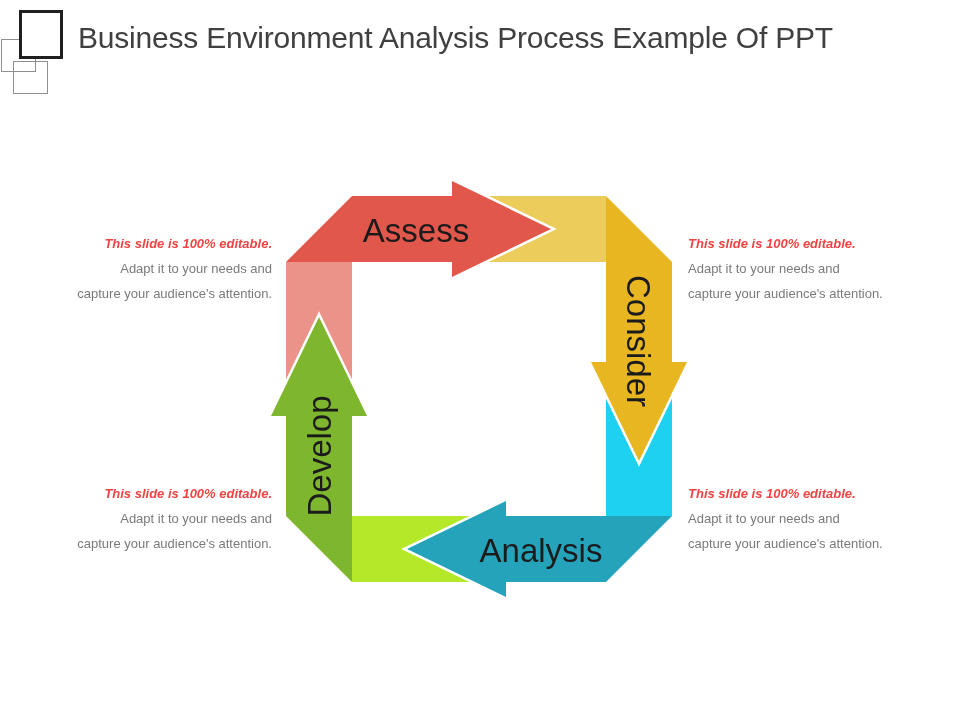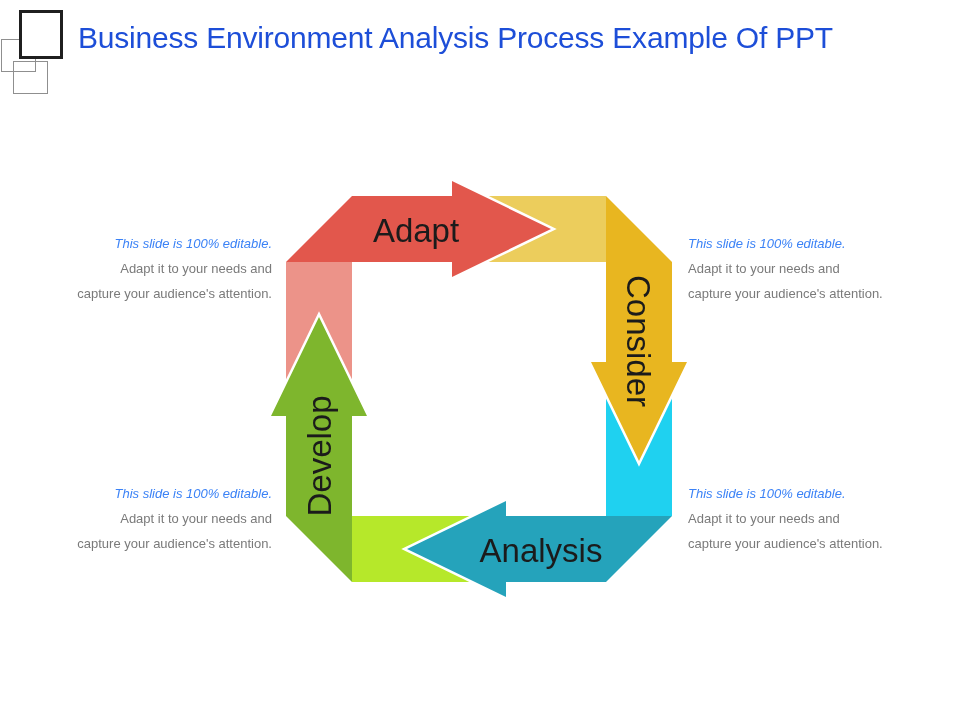--- a/index.html
+++ b/index.html
@@ -5,33 +5,33 @@
   html,body{margin:0;padding:0;background:#ffffff;}
   .slide{position:relative;width:960px;height:720px;background:#ffffff;overflow:hidden;
          font-family:"Liberation Sans",sans-serif;}
   
   .sq{position:absolute;box-sizing:border-box;}
   .sq-small-1{left:1px;top:39px;width:35px;height:33px;border:1px solid #8f8f8f;background:transparent;}
   .sq-small-2{left:13px;top:61px;width:35px;height:33px;border:1px solid #8f8f8f;background:transparent;}
   .sq-big{left:19px;top:10px;width:44px;height:49px;border:3px solid #1f1f1f;background:#ffffff;}
   
   .title{position:absolute;left:78px;top:21px;font-size:30px;letter-spacing:-0.2px;
-         color:#1d4ed8;white-space:nowrap;}
+         color:#404040;white-space:nowrap;}
   
   .diagram{position:absolute;left:0;top:0;}
   
   .label{position:absolute;font-size:33px;color:#1b1b1b;white-space:nowrap;}
   .label-assess  {left:416px;top:231px;transform:translate(-50%,-50%);}
   .label-consider{left:638px;top:341px;transform:translate(-50%,-50%) rotate(90deg);}
   .label-analyse {left:541px;top:551px;transform:translate(-50%,-50%);}
   .label-develop {left:320px;top:456px;transform:translate(-50%,-50%) rotate(-90deg);}
   
   .note{position:absolute;width:262px;font-size:13px;line-height:25px;color:#7a7a7a;}
   .note div{white-space:nowrap;}
-  .note .em{font-weight:normal;font-style:italic;color:#3b82f6;}
+  .note .em{font-weight:bold;font-style:italic;color:#ef4444;}
   .note-tl{left:10px;top:231px;text-align:right;}
   .note-tr{left:688px;top:231px;text-align:left;}
   .note-bl{left:10px;top:481px;text-align:right;}
   .note-br{left:688px;top:481px;text-align:left;}
 </style>
 </head>
 <body>
 
 <div class="slide">
 
@@ -63,21 +63,21 @@
         <path d="M452,196 L452,181 L551,229 L452,277 L452,262" fill="none" stroke-width="5" stroke="#ffffff"></path>
         <path d="M286,262 L352,196 L452,196 L452,181 L551,229 L452,277 L452,262 Z" fill="#25a3bb"></path>
       </g>
       <g transform="rotate(270 479 389)">
         <path d="M452,196 L452,181 L551,229 L452,277 L452,262" fill="none" stroke-width="5" stroke="#ffffff"></path>
         <path d="M286,262 L352,196 L452,196 L452,181 L551,229 L452,277 L452,262 Z" fill="#7eb62d"></path>
       </g>
     </g>
   </svg>
 
-  <div class="label label-assess">Adapt</div>
+  <div class="label label-assess">Assess</div>
   <div class="label label-consider">Consider</div>
   <div class="label label-analyse">Analysis</div>
   <div class="label label-develop">Develop</div>
 
   <div class="note note-tl">
     <div class="em">This slide is 100% editable.</div>
     <div>Adapt it to your needs and</div>
     <div>capture your audience's attention.</div>
   </div>
   <div class="note note-tr">

